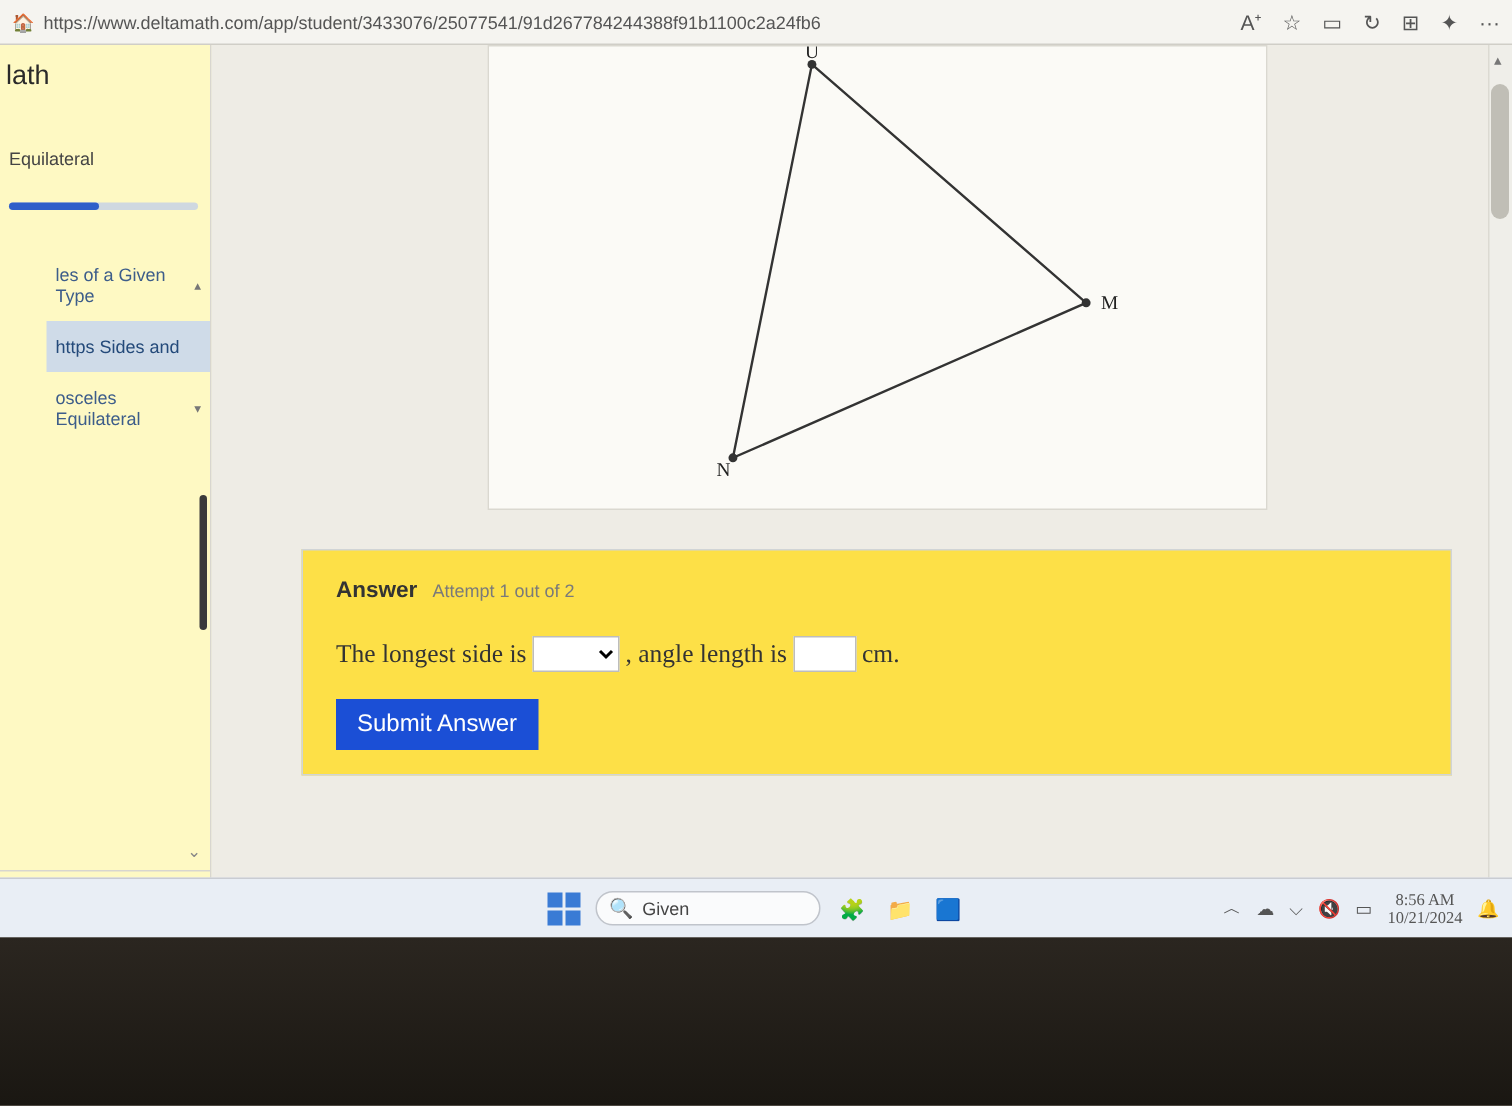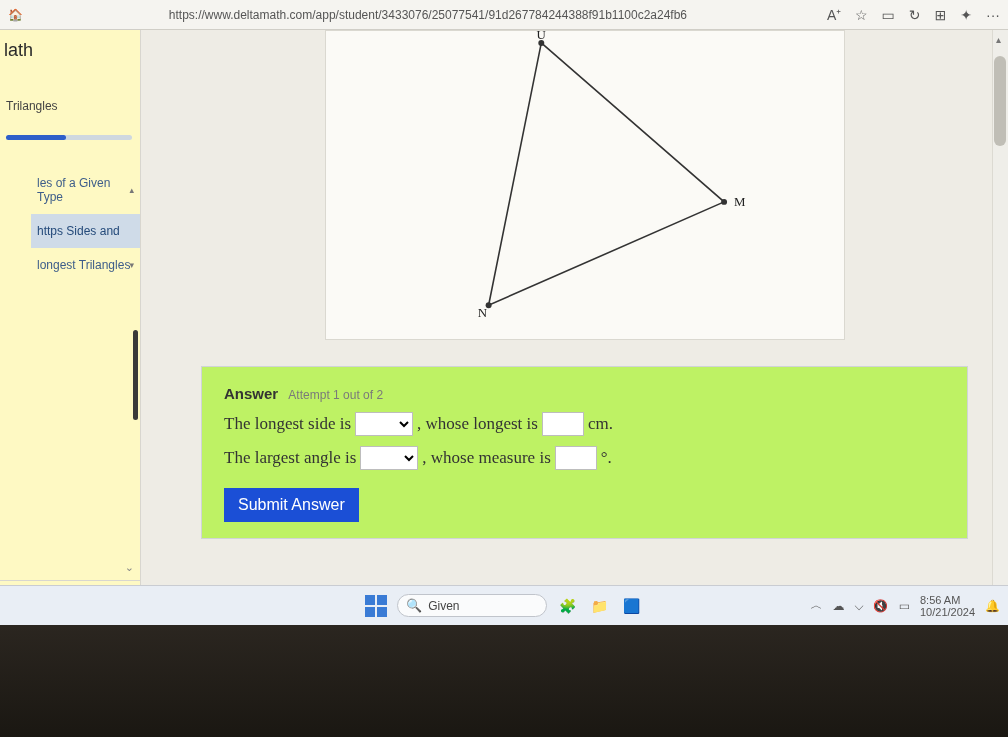--- a/index.html
+++ b/index.html
@@ -1,60 +1,60 @@
 <!DOCTYPE html>
 <html><head>
 <meta charset="utf-8">
 <style>
   * { box-sizing: border-box; margin: 0; padding: 0; }
   html, body { width: 1008px; height: 737px; overflow: hidden; font-family: "Segoe UI", Arial, sans-serif; background: #5a5248; }
   .screen { position: absolute; top: 0; left: 0; width: 1008px; height: 615px; background: #e8e6df; display: flex; flex-direction: column; }
   .addr-bar { height: 30px; background: #f5f4f0; display: flex; align-items: center; padding: 0 8px; font-size: 12px; color: #555; border-bottom: 1px solid #d0cec7; }
   .addr-bar .page-icon { margin-right: 6px; color: #888; }
-  .addr-bar .url { flex: 1; white-space: nowrap; overflow: hidden; text-overflow: ellipsis; text-align: center; }
+  .addr-bar .url { flex: 1; white-space: nowrap; overflow: hidden; text-overflow: ellipsis; }
   .addr-bar .tools { display: flex; gap: 14px; align-items: center; color: #555; font-size: 14px; }
   .addr-bar .tools span { cursor: default; }
   .content { flex: 1; display: flex; overflow: hidden; position: relative; }
   .sidebar { width: 141px; background: #fef9c3; border-right: 1px solid #d8d6cf; display: flex; flex-direction: column; font-size: 12px; color: #3a3a3a; position: relative; }
   .sidebar .brand { font-size: 18px; color: #2a2a2a; padding: 10px 8px 30px 4px; }
   .sidebar .topic { padding: 8px 6px; color: #444; }
   .sidebar .progress { margin: 14px 8px 26px 6px; height: 5px; background: #cfd8e0; border-radius: 3px; position: relative; }
   .sidebar .progress .fill { position: absolute; left: 0; top: 0; height: 100%; width: 48%; background: #2f5fc9; border-radius: 3px; }
   .sidebar .nav { flex: 1; margin-left: 31px; }
   .sidebar .nav-item { padding: 10px 8px 10px 6px; color: #3d5d8a; font-size: 12px; cursor: pointer; position: relative; }
   .sidebar .nav-item.active { background: #cfdbe8; color: #244a7a; }
   .sidebar .nav-item .arrow { position: absolute; right: 6px; top: 50%; transform: translateY(-50%); font-size: 9px; color: #777; }
   .sidebar .mini-scroll { position: absolute; right: 2px; top: 300px; width: 5px; height: 90px; background: #3a3a3a; border-radius: 3px; }
   .sidebar .collapse { padding: 6px; text-align: right; color: #888; font-size: 11px; }
   .sidebar .footer { border-top: 1px solid #d8d6cf; padding: 10px 6px; display: flex; justify-content: space-between; font-size: 12px; color: #555; }
   .sidebar .footer .logout { color: #2f5fc9; cursor: pointer; }
   .main { flex: 1; background: #eeece5; padding: 0 40px 10px 60px; position: relative; overflow: hidden; }
   .figure { width: 520px; height: 310px; background: #fbfaf6; border: 1px solid #dad8d0; margin: 0 auto; position: relative; }
   .figure svg { width: 100%; height: 100%; }
-  .answer-box { margin-top: 26px; background: #bef264; border: 1px solid #d0d4d6; padding: 18px 22px 16px 22px; }
+  .answer-box { margin-top: 26px; background: #fde047; border: 1px solid #d0d4d6; padding: 18px 22px 16px 22px; }
   .answer-box .hdr { font-size: 15px; color: #333; }
   .answer-box .hdr .attempt { font-size: 12px; color: #7a7a7a; margin-left: 6px; }
-  .answer-box .line { margin-top: 10px; font-size: 17px; color: #333; font-family: Georgia, "Times New Roman", serif; display: flex; align-items: center; flex-wrap: wrap; gap: 4px; }
+  .answer-box .line { margin-top: 22px; font-size: 17px; color: #333; font-family: Georgia, "Times New Roman", serif; display: flex; align-items: center; flex-wrap: wrap; gap: 4px; }
   .answer-box select { height: 24px; width: 58px; border: 1px solid #bdbdbd; background: #fff; font-size: 13px; }
   .answer-box input.num { height: 24px; width: 42px; border: 1px solid #bdbdbd; background: #fff; text-align: center; font-size: 14px; }
   .submit { margin-top: 18px; background: #1b4fd6; color: #fff; border: none; padding: 8px 14px; font-size: 16px; cursor: pointer; }
   .page-scroll { position: absolute; right: 0; top: 0; width: 16px; height: 100%; background: #efeee9; border-left: 1px solid #dcdad2; }
   .page-scroll .thumb { position: absolute; right: 2px; top: 26px; width: 12px; height: 90px; background: #c0beb6; border-radius: 6px; }
   .page-scroll .arrow-up, .page-scroll .arrow-down { position: absolute; left: 3px; font-size: 10px; color: #777; }
   .page-scroll .arrow-up { top: 4px; }
   .page-scroll .arrow-down { bottom: 4px; }
   .taskbar { position: absolute; left: 0; top: 585px; width: 1008px; height: 40px; background: #e9eef5; border-top: 1px solid #c9ccd2; display: flex; align-items: center; padding: 0 8px; font-size: 12px; color: #444; }
   .taskbar .center { position: absolute; left: 50%; transform: translateX(-50%); display: flex; align-items: center; gap: 10px; }
   .taskbar .start { width: 22px; height: 22px; display: grid; grid-template-columns: 1fr 1fr; grid-template-rows: 1fr 1fr; gap: 2px; cursor: pointer; }
   .taskbar .start div { background: #3a7bd5; }
   .taskbar .search { display: flex; align-items: center; gap: 6px; background: #fafbfc; border: 1px solid #c0c4cb; border-radius: 16px; padding: 3px 12px 3px 8px; width: 150px; cursor: text; }
   .taskbar .search .mag { color: #555; font-size: 13px; }
   .taskbar .tb-icon { width: 22px; height: 22px; border-radius: 4px; display: flex; align-items: center; justify-content: center; font-size: 14px; cursor: pointer; }
   .taskbar .tray { position: absolute; right: 8px; display: flex; align-items: center; gap: 10px; color: #555; }
-  .taskbar .tray .clock { text-align: left; font-size: 11px; line-height: 12px; }
+  .taskbar .tray .clock { text-align: center; font-size: 11px; line-height: 12px; font-family: Liberation Serif, serif; }
   .bezel { position: absolute; left: 0; top: 625px; width: 1008px; height: 112px; background: linear-gradient(#2b2620, #1a1712); }
 </style>
 </head>
 <body>
 
 <div class="screen">
   <div class="addr-bar">
     <span class="page-icon">🏠</span>
     <span class="url">https://www.deltamath.com/app/student/3433076/25077541/91d267784244388f91b1100c2a24fb6</span>
     <div class="tools">
@@ -64,34 +64,34 @@
       <span>↻</span>
       <span>⊞</span>
       <span>✦</span>
       <span>···</span>
     </div>
   </div>
 
   <div class="content">
     <div class="sidebar">
       <div class="brand">lath</div>
-      <div class="topic">Trilangles</div>
+      <div class="topic">Equilateral</div>
       <div class="progress">
           <div class="fill"></div>
         </div>
       <div class="nav">
         <div class="nav-item">
           <span>les of a Given Type</span>
           <span class="arrow">▴</span>
         </div>
         <div class="nav-item active">
           <span>https Sides and</span>
         </div>
         <div class="nav-item">
-          <span>longest Trilangles</span>
+          <span>osceles Equilateral</span>
           <span class="arrow">▾</span>
         </div>
         <div class="mini-scroll"></div>
       </div>
       <div class="collapse">⌄</div>
       <div class="footer">
         <span>GSDY</span>
         <span class="logout">Log Out</span>
       </div>
     </div>
@@ -110,30 +110,23 @@
       </div>
 
       <div class="answer-box">
         <div class="hdr">
           <b>Answer</b>
           <span class="attempt">Attempt 1 out of 2</span>
         </div>
         <div class="line">
           <span>The longest side is</span>
           <select></select>
-          <span>, whose longest is</span>
+          <span>, angle length is</span>
           <input class="num" style="">
           <span>cm.</span>
-        </div>
-        <div class="line">
-          <span>The largest angle is</span>
-          <select></select>
-          <span>, whose measure is</span>
-          <input class="num" style="">
-          <span>°.</span>
         </div>
         <button class="submit">Submit Answer</button>
       </div>
     </div>
 
     <div class="page-scroll">
       <span class="arrow-up">▴</span>
       <div class="thumb"></div>
       <span class="arrow-down">▾</span>
     </div>

